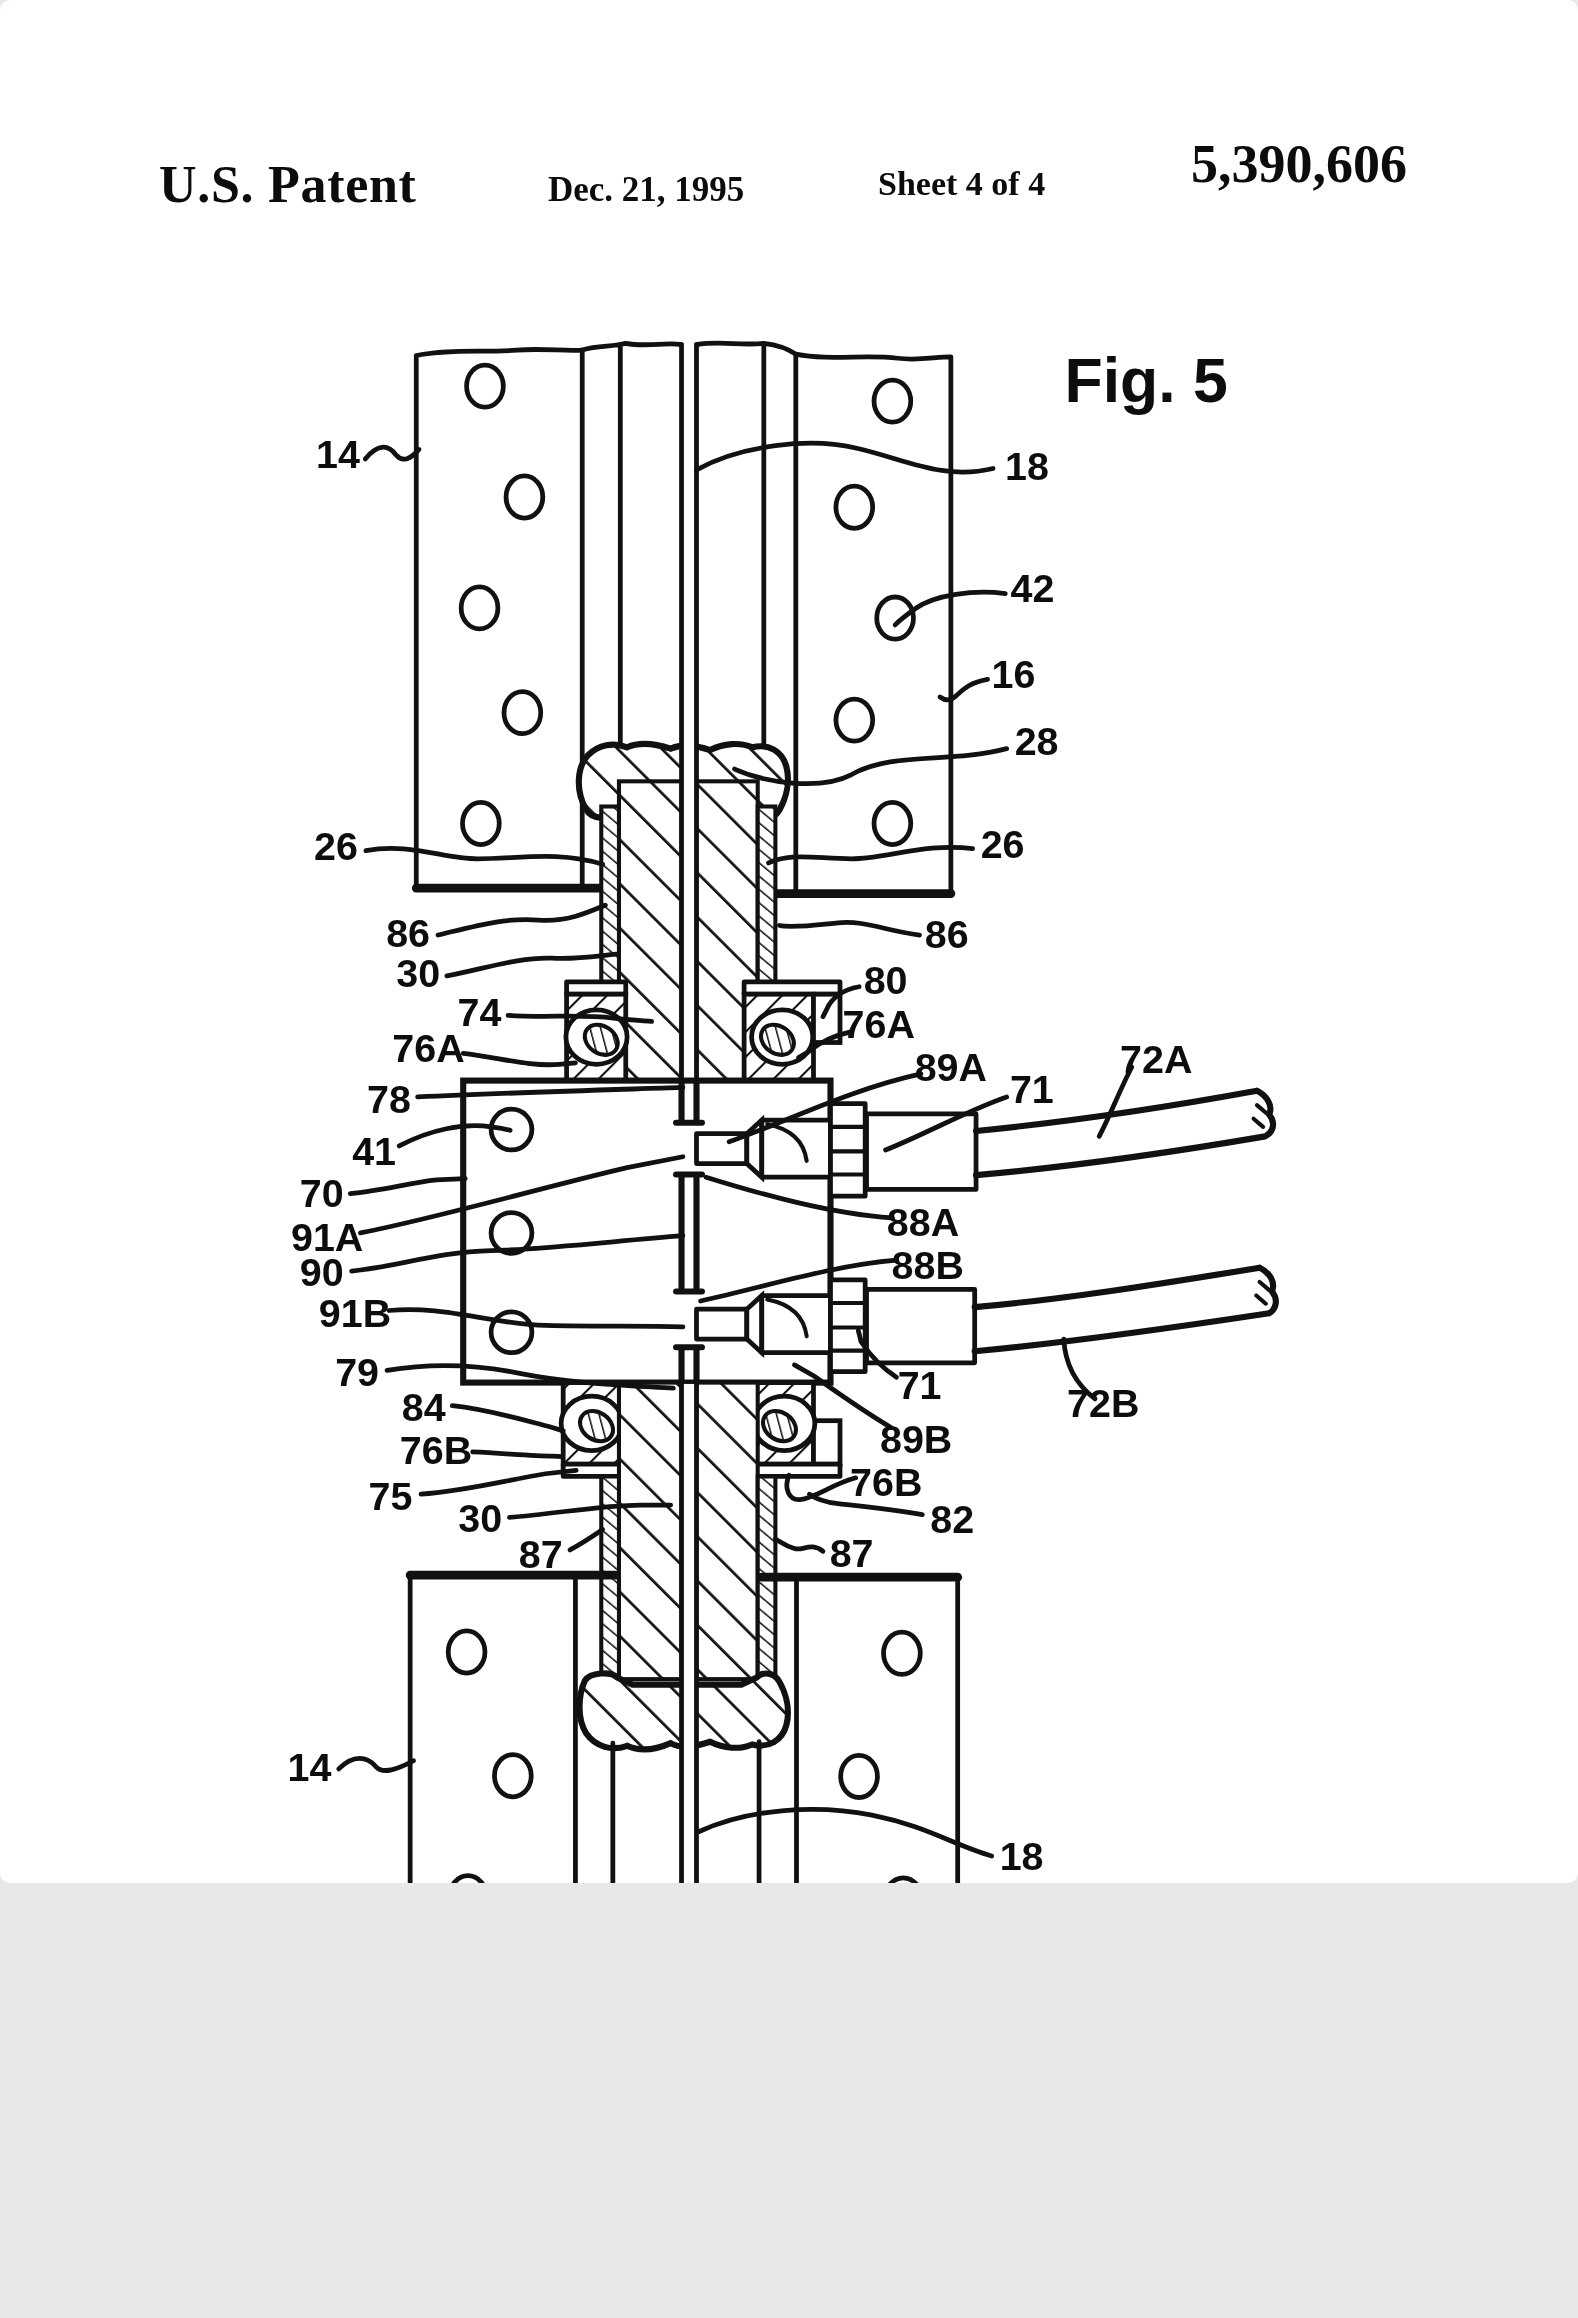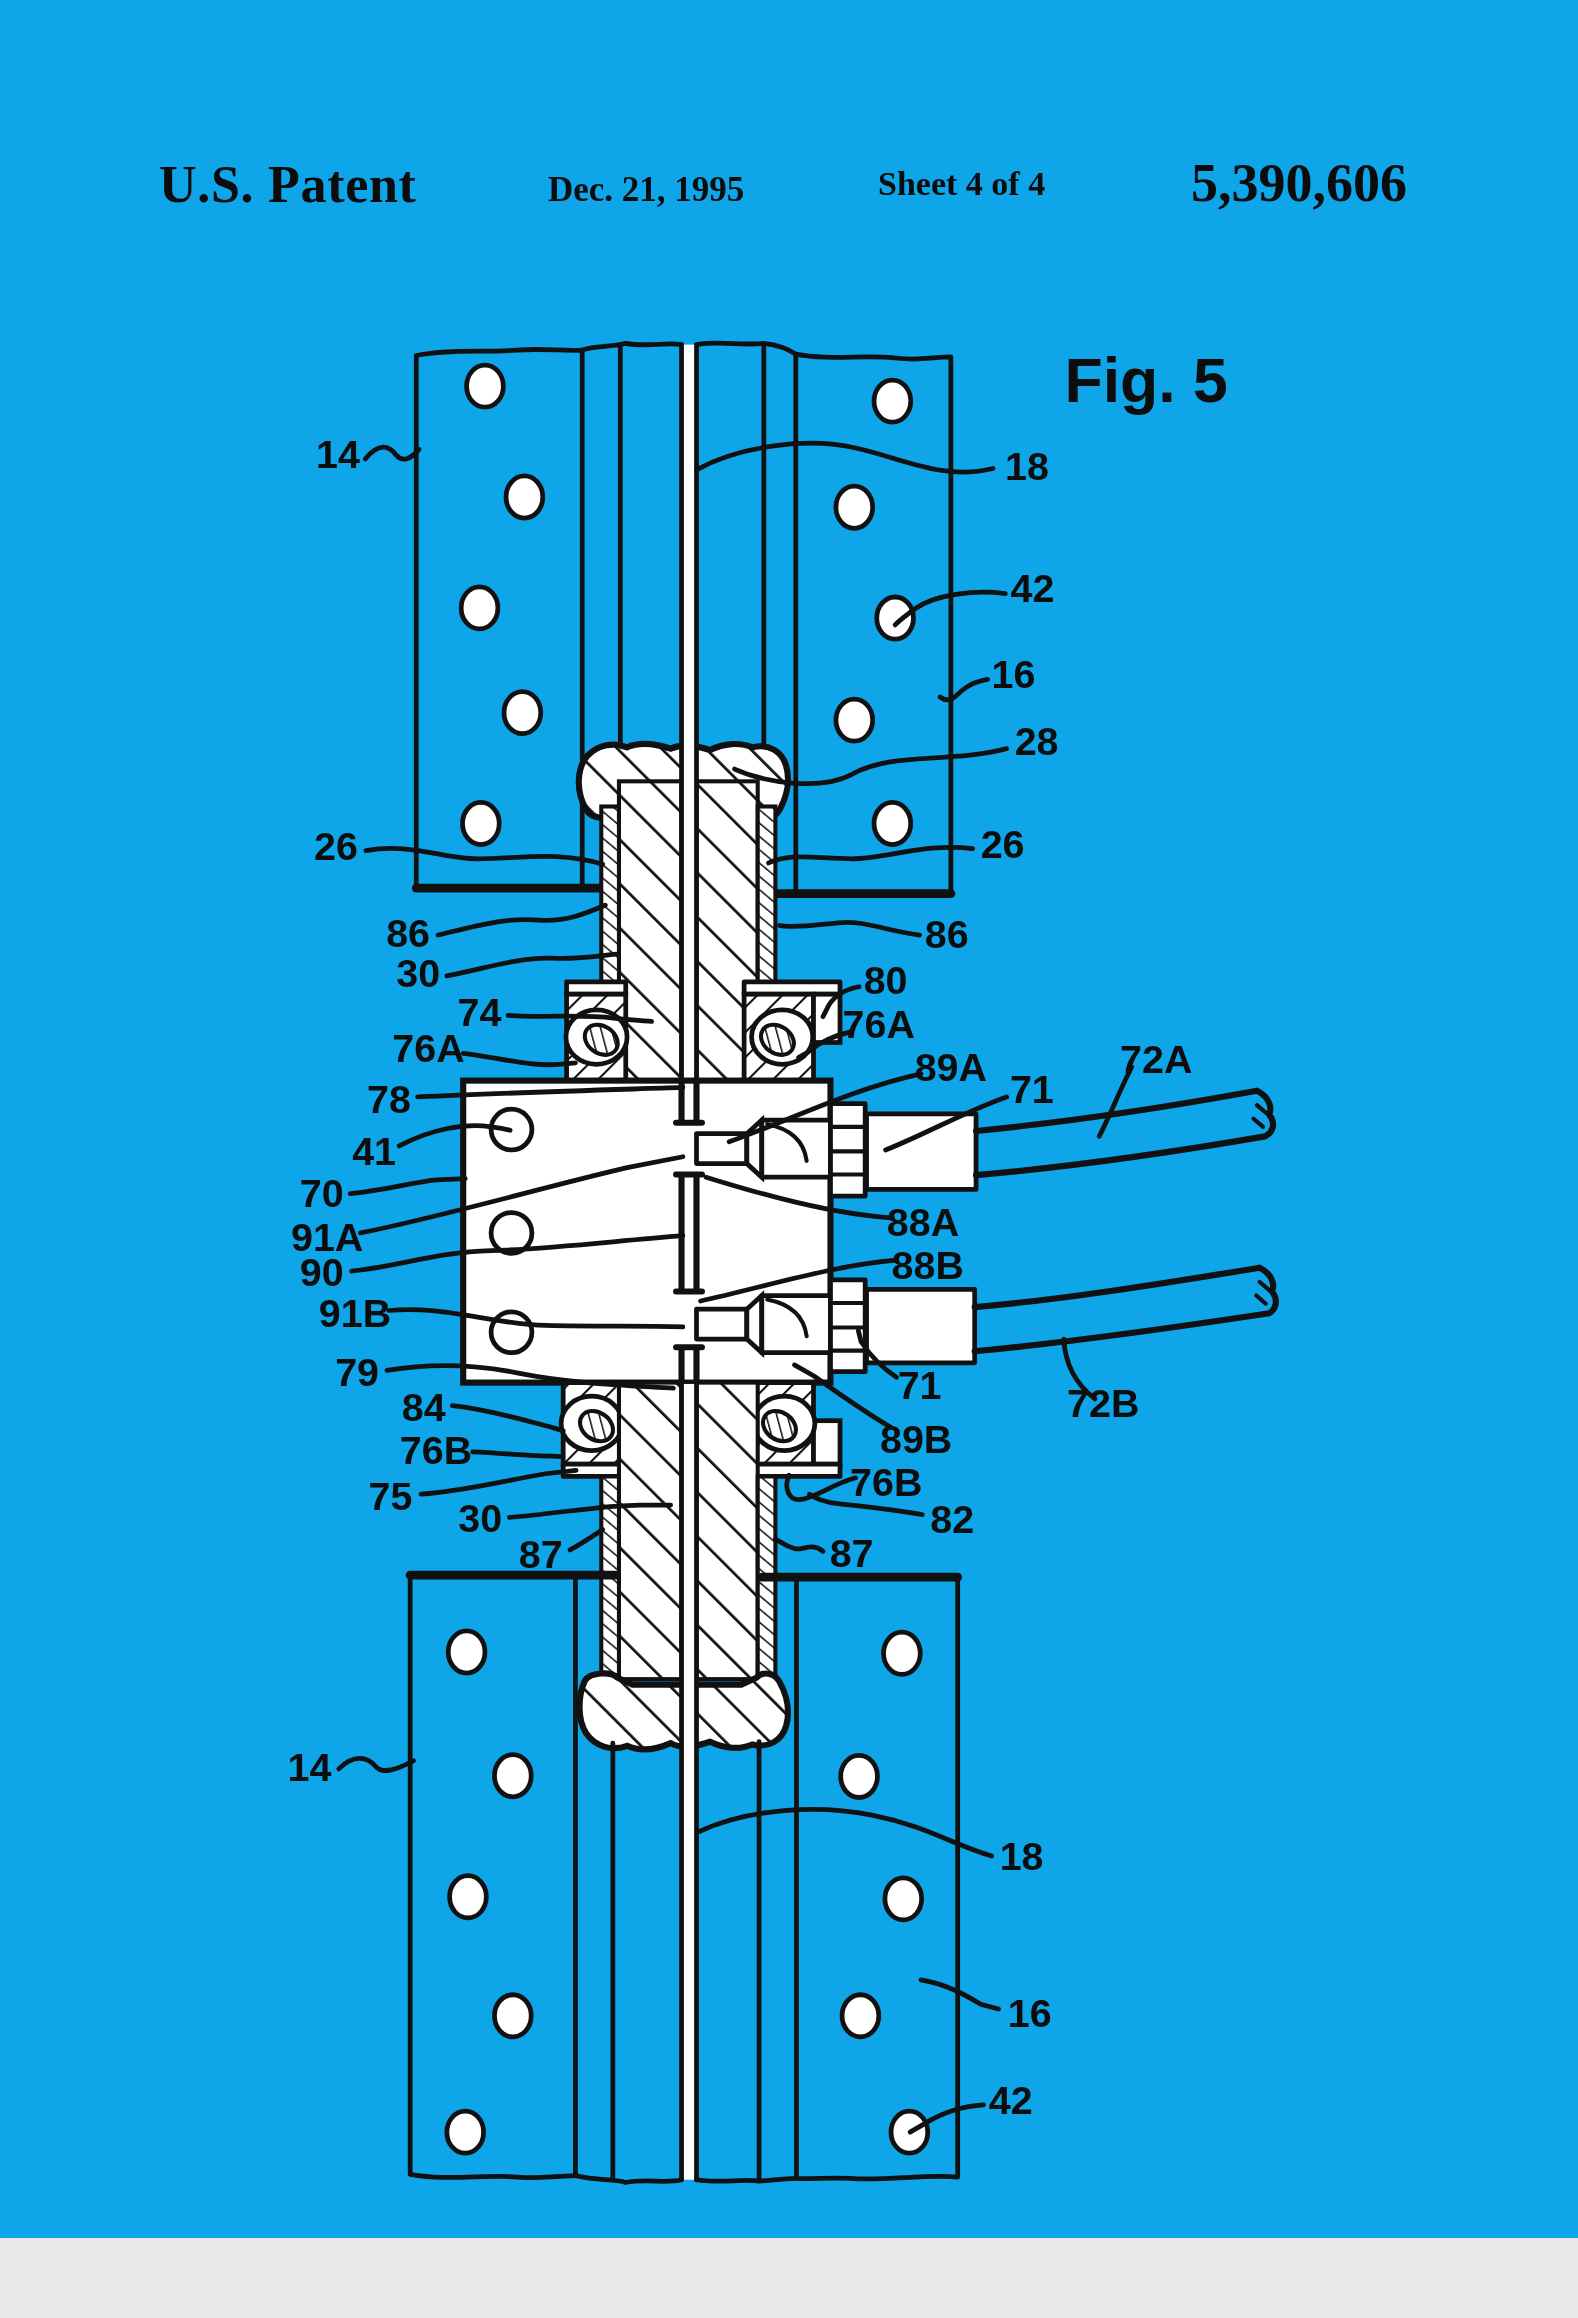--- a/index.html
+++ b/index.html
@@ -1,24 +1,24 @@
 <!DOCTYPE html>
 <html style="font-size:11px"><head>
 <meta charset="utf-8">
 <style>
   html,body{margin:0;padding:0;background:#e8e8e8;}
   #sheet{
-    position:relative;width:1578px;height:2238px;background:#0ea5e9;
-    font-family:"Liberation Serif",serif;color:#0f0f0f;overflow:hidden;
+    position:relative;width:1578px;height:1883px;background:#ffffff;
+    font-family:"Liberation Serif",serif;color:#0f0f0f;overflow:hidden;border-radius:10px;
   }
   .hdr{position:absolute;white-space:nowrap;color:#0c0c0c;}
   #hdr-title{left:159px;top:155px;font-size:52px;font-weight:bold;letter-spacing:0.7px;}
   #hdr-date{left:548px;top:170px;font-size:35px;font-weight:bold;}
   #hdr-sheet{left:878px;top:165px;font-size:34px;font-weight:bold;}
-  #hdr-number{left:1191px;top:152px;font-size:54px;font-weight:bold;}
+  #hdr-number{left:1191px;top:133px;font-size:54px;font-weight:bold;}
   svg{position:absolute;left:0;top:0;}
   .lbl{font-family:"Liberation Sans",sans-serif;font-size:58px;font-weight:700;fill:#0d0d0d;}
   .figcap{font-family:"Liberation Sans",sans-serif;font-size:92px;font-weight:700;fill:#0d0d0d;}
   .ink{stroke:#111;fill:none;stroke-linecap:round;stroke-linejoin:round;}
   .w7{stroke-width:7px;} .w6{stroke-width:6px;} .w9{stroke-width:9px;} .w13{stroke-width:13px;}
   .white{fill:#ffffff;}
   .leader{stroke:#111;stroke-width:7px;fill:none;stroke-linecap:round;}
 </style>
 </head>
 <body>

